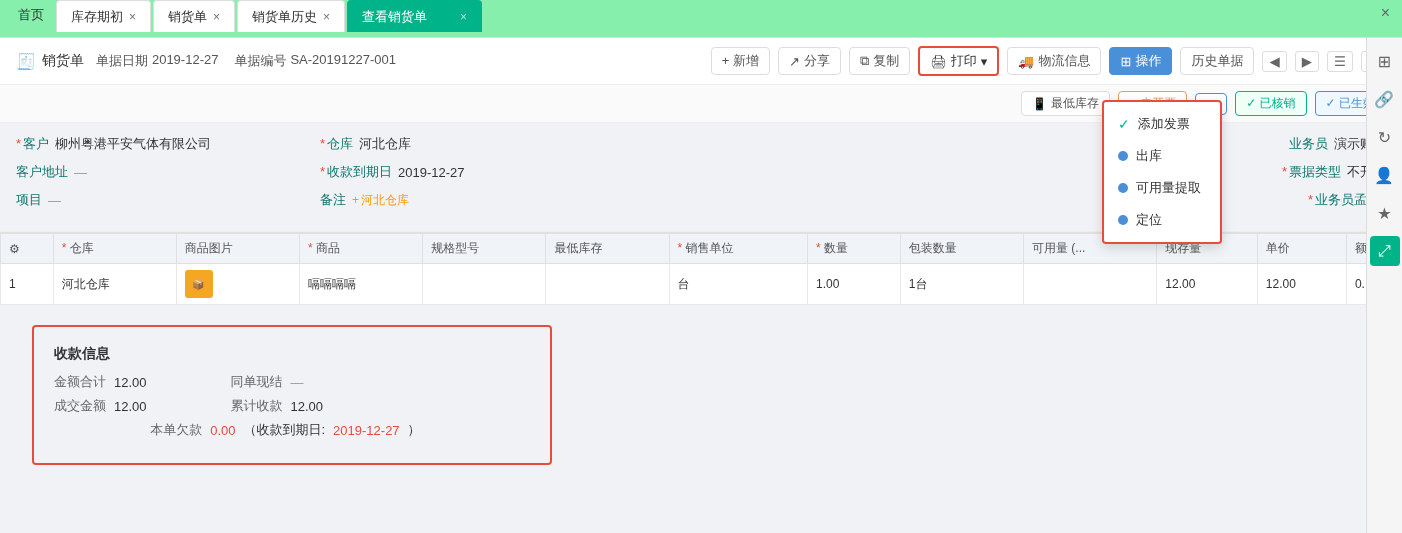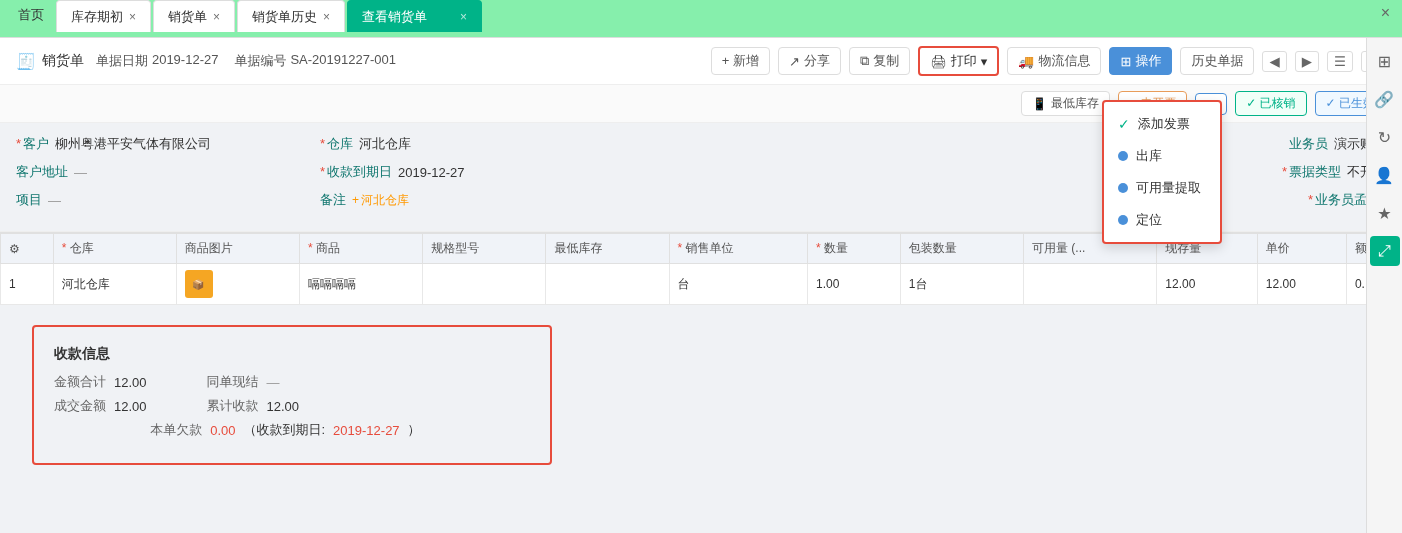--- a/index.html
+++ b/index.html
@@ -75,21 +75,21 @@
     tr.data-row td { background: #fff; }
     tr.subtotal-row td { background: #fafafa; color: #888; font-size: 12px; }
     .product-thumb { width: 28px; height: 28px; background: #f5a623; border-radius: 3px; display: inline-flex; align-items: center; justify-content: center; color: #fff; font-size: 10px; }
 
     
     .bottom-info-box {
       border: 2px solid #e74c3c; border-radius: 4px; padding: 18px 20px;
       margin: 12px 16px; display: inline-block; min-width: 520px;
     }
     .bottom-info-title { font-size: 14px; font-weight: bold; color: #333; margin-bottom: 10px; }
-    .info-row { display: flex; gap: 60px; margin-bottom: 6px; }
+    .info-row { display: flex; gap: 84px; margin-bottom: 6px; }
     .info-item { display: flex; align-items: center; gap: 8px; font-size: 13px; }
     .info-label { color: #666; }
     .info-value { color: #333; }
     .info-value.red { color: #e74c3c; }
     .info-value.dash { color: #999; }
 
     
     .dropdown-overlay {
       position: absolute; top: 100px; right: 180px;
       background: #fff; border: 2px solid #e74c3c; border-radius: 4px;

